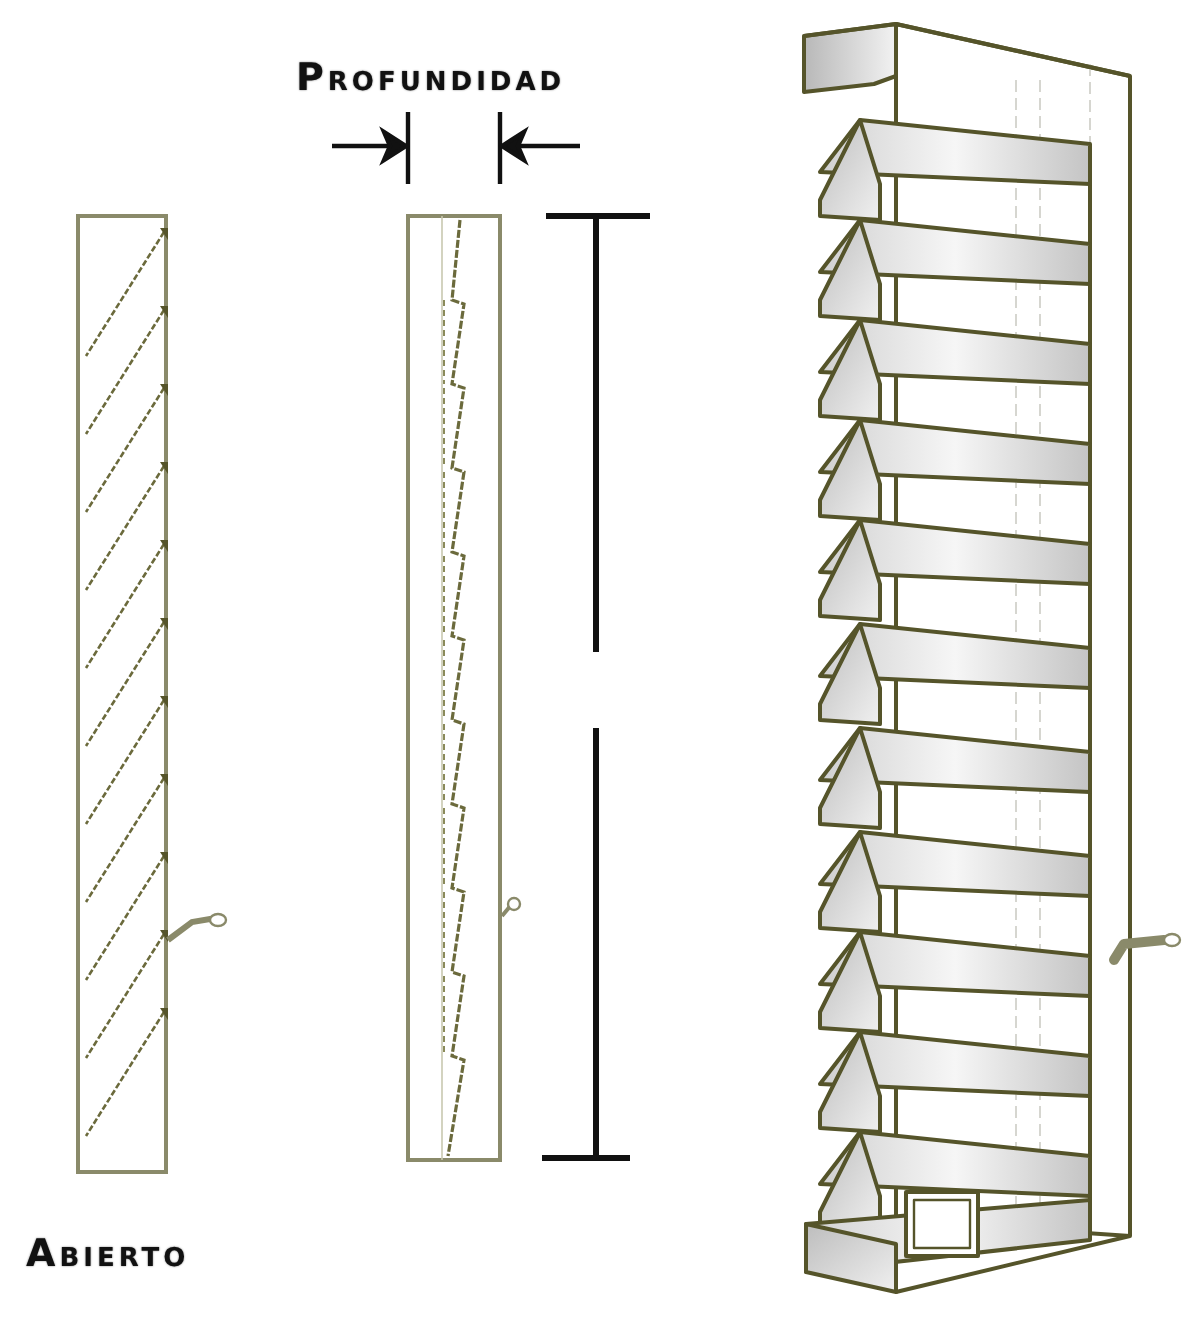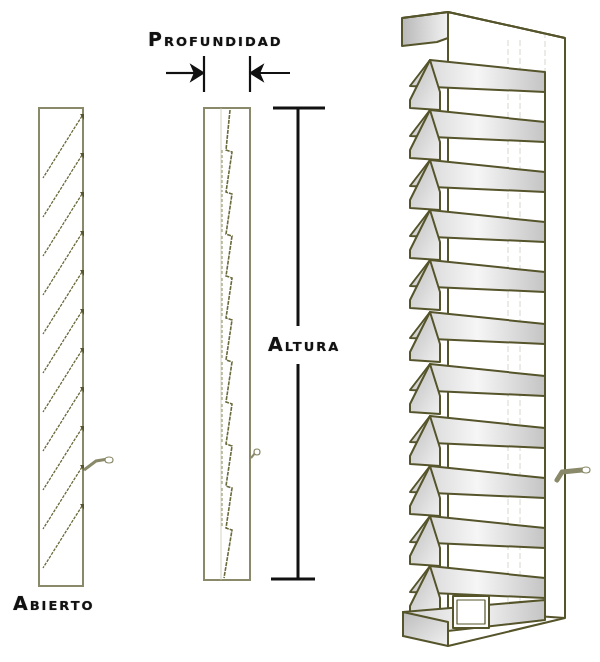--- a/index.html
+++ b/index.html
@@ -171,20 +171,17 @@
       <g>
         <path d="M557 480 L562 472 L582 470" stroke="#8a8a6a" stroke-width="5" fill="none" stroke-linecap="round"></path>
         <ellipse cx="586" cy="470" rx="4" ry="3" fill="#fff" stroke="#8a8a6a" stroke-width="1.2"></ellipse>
       </g>
     </g>
   </svg>
 
   <div class="label" style="left:148px; top:28px;">
     <span class="big">Profundidad</span>
   </div>
-  <div class="label" style="left:268px; top:333px;">
-    <span class="big">Altura</span>
-  </div>
-  <div class="label" style="left:13px; top:592px;">
+  <div class="label" style="left:13px; top:616px;">
     <span class="big">Abierto</span>
   </div>
 
 </div>
 
 </body></html>

